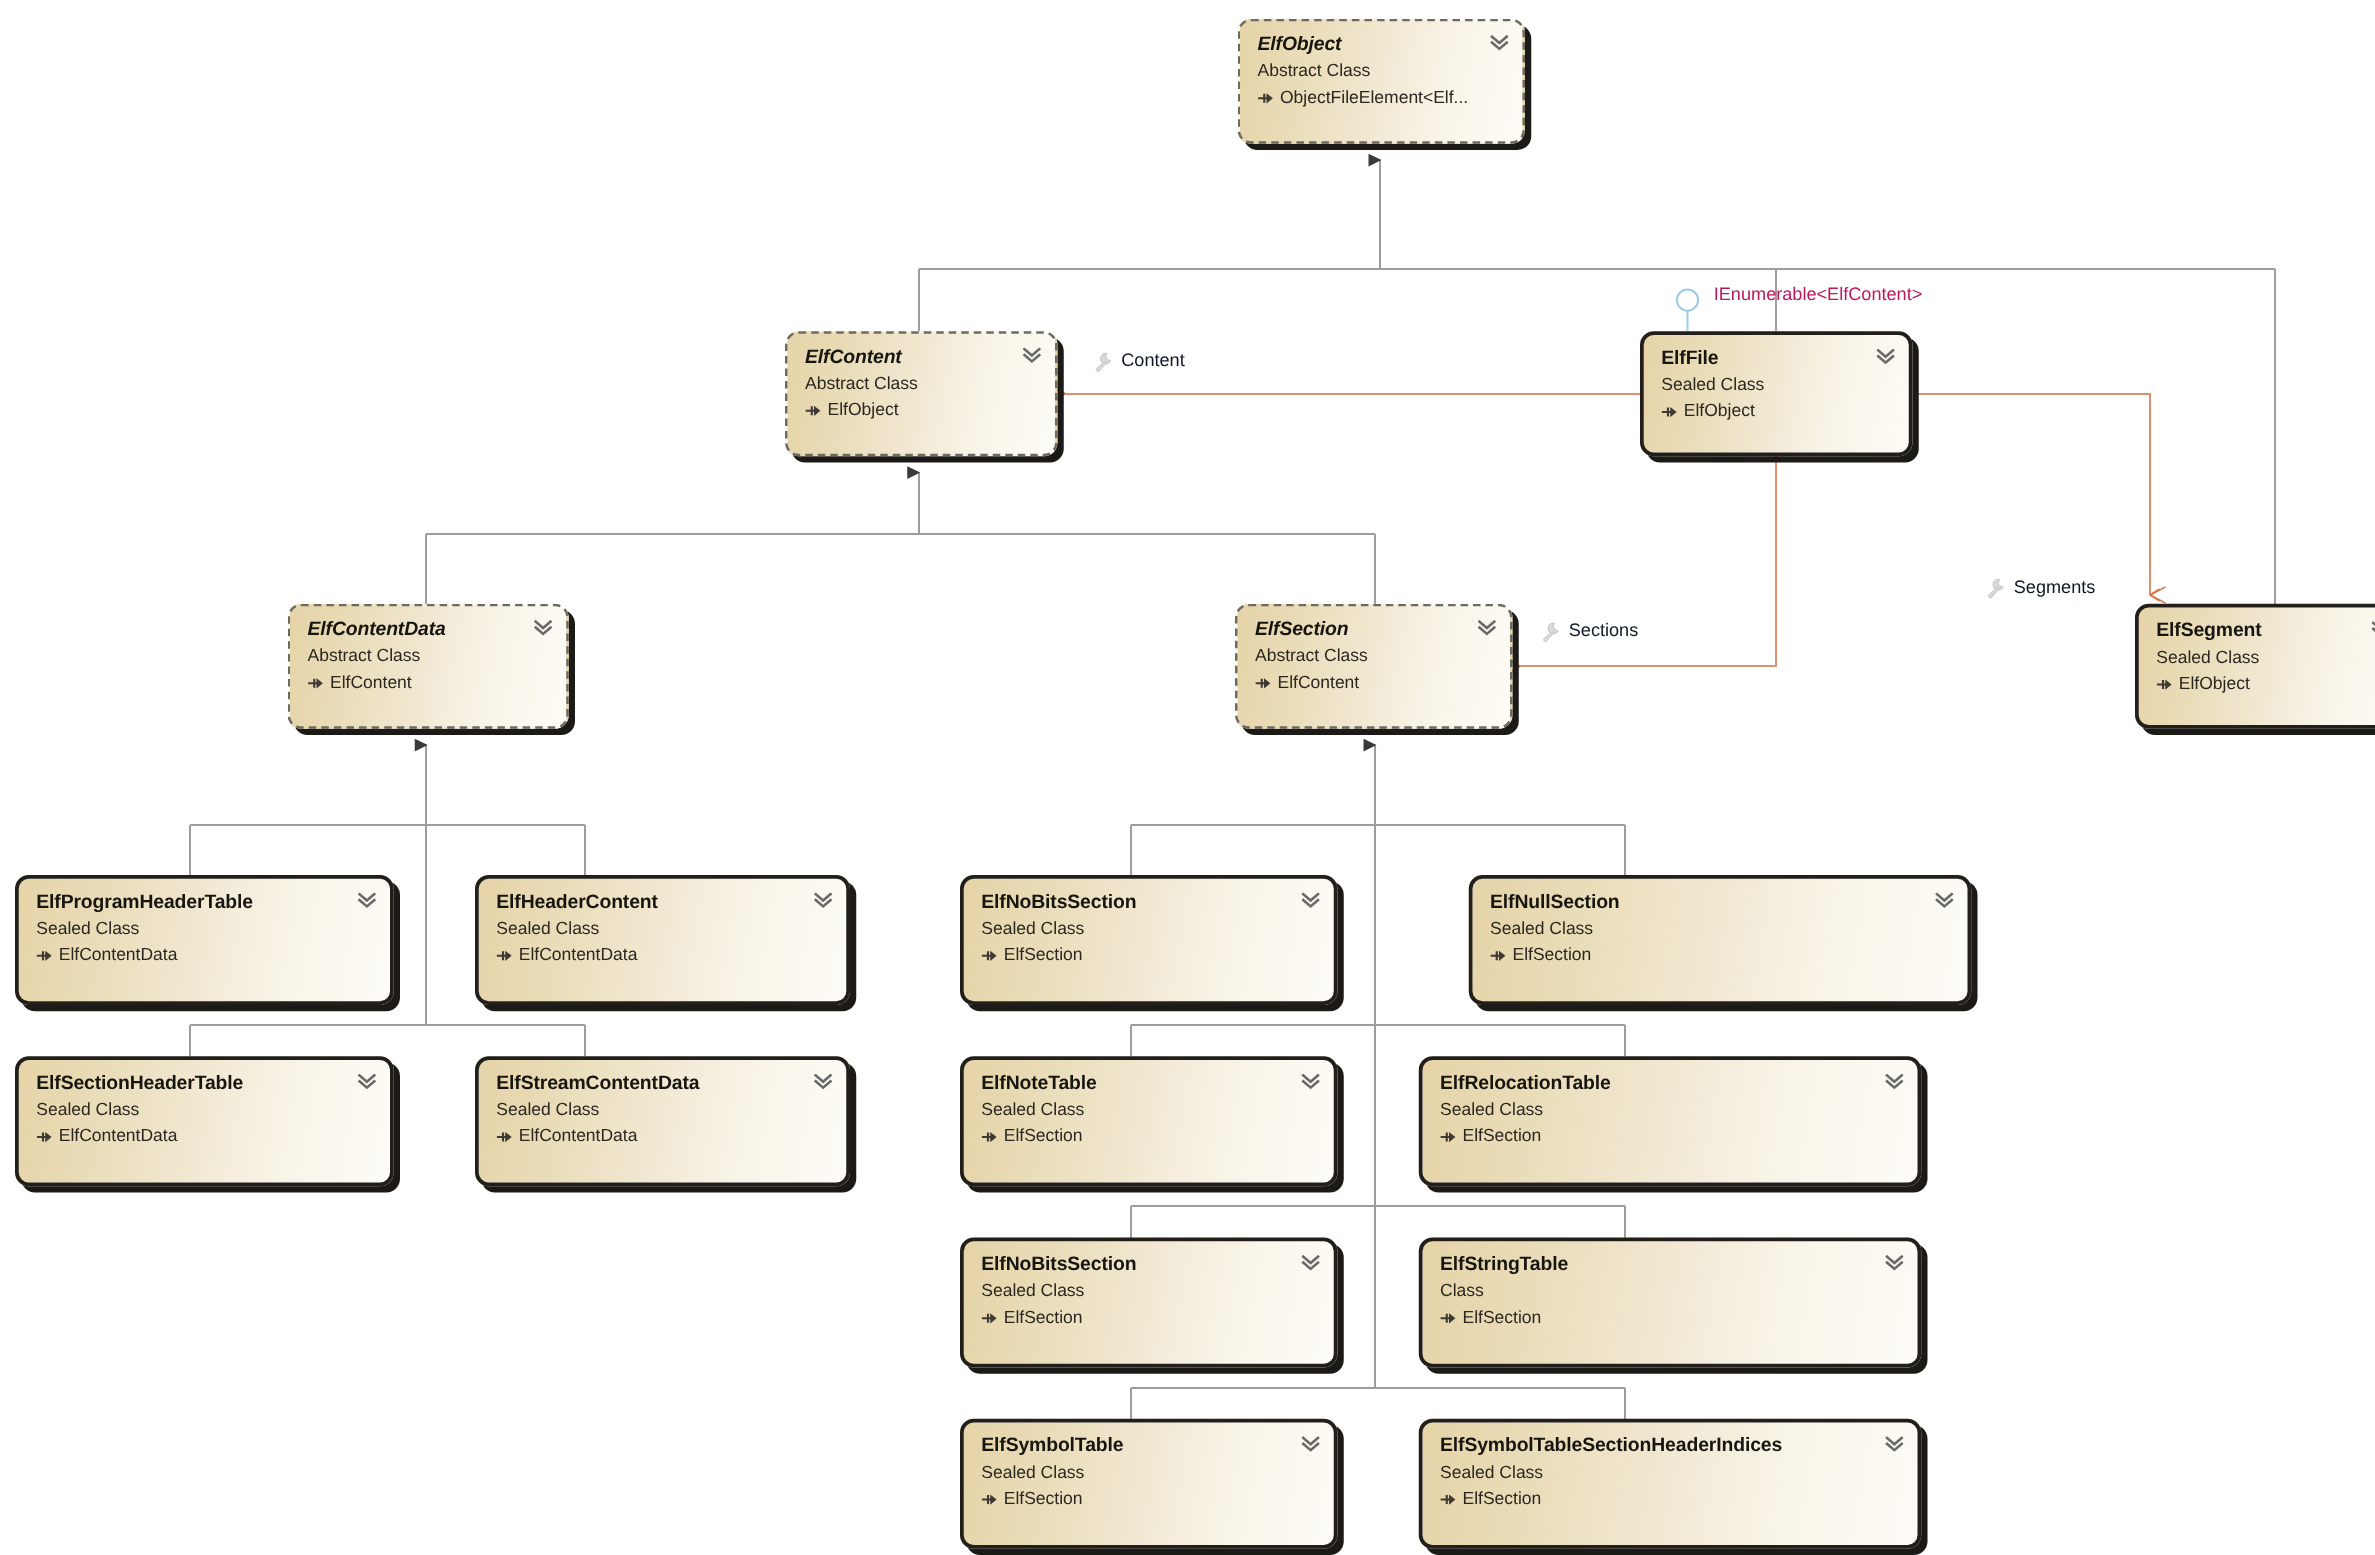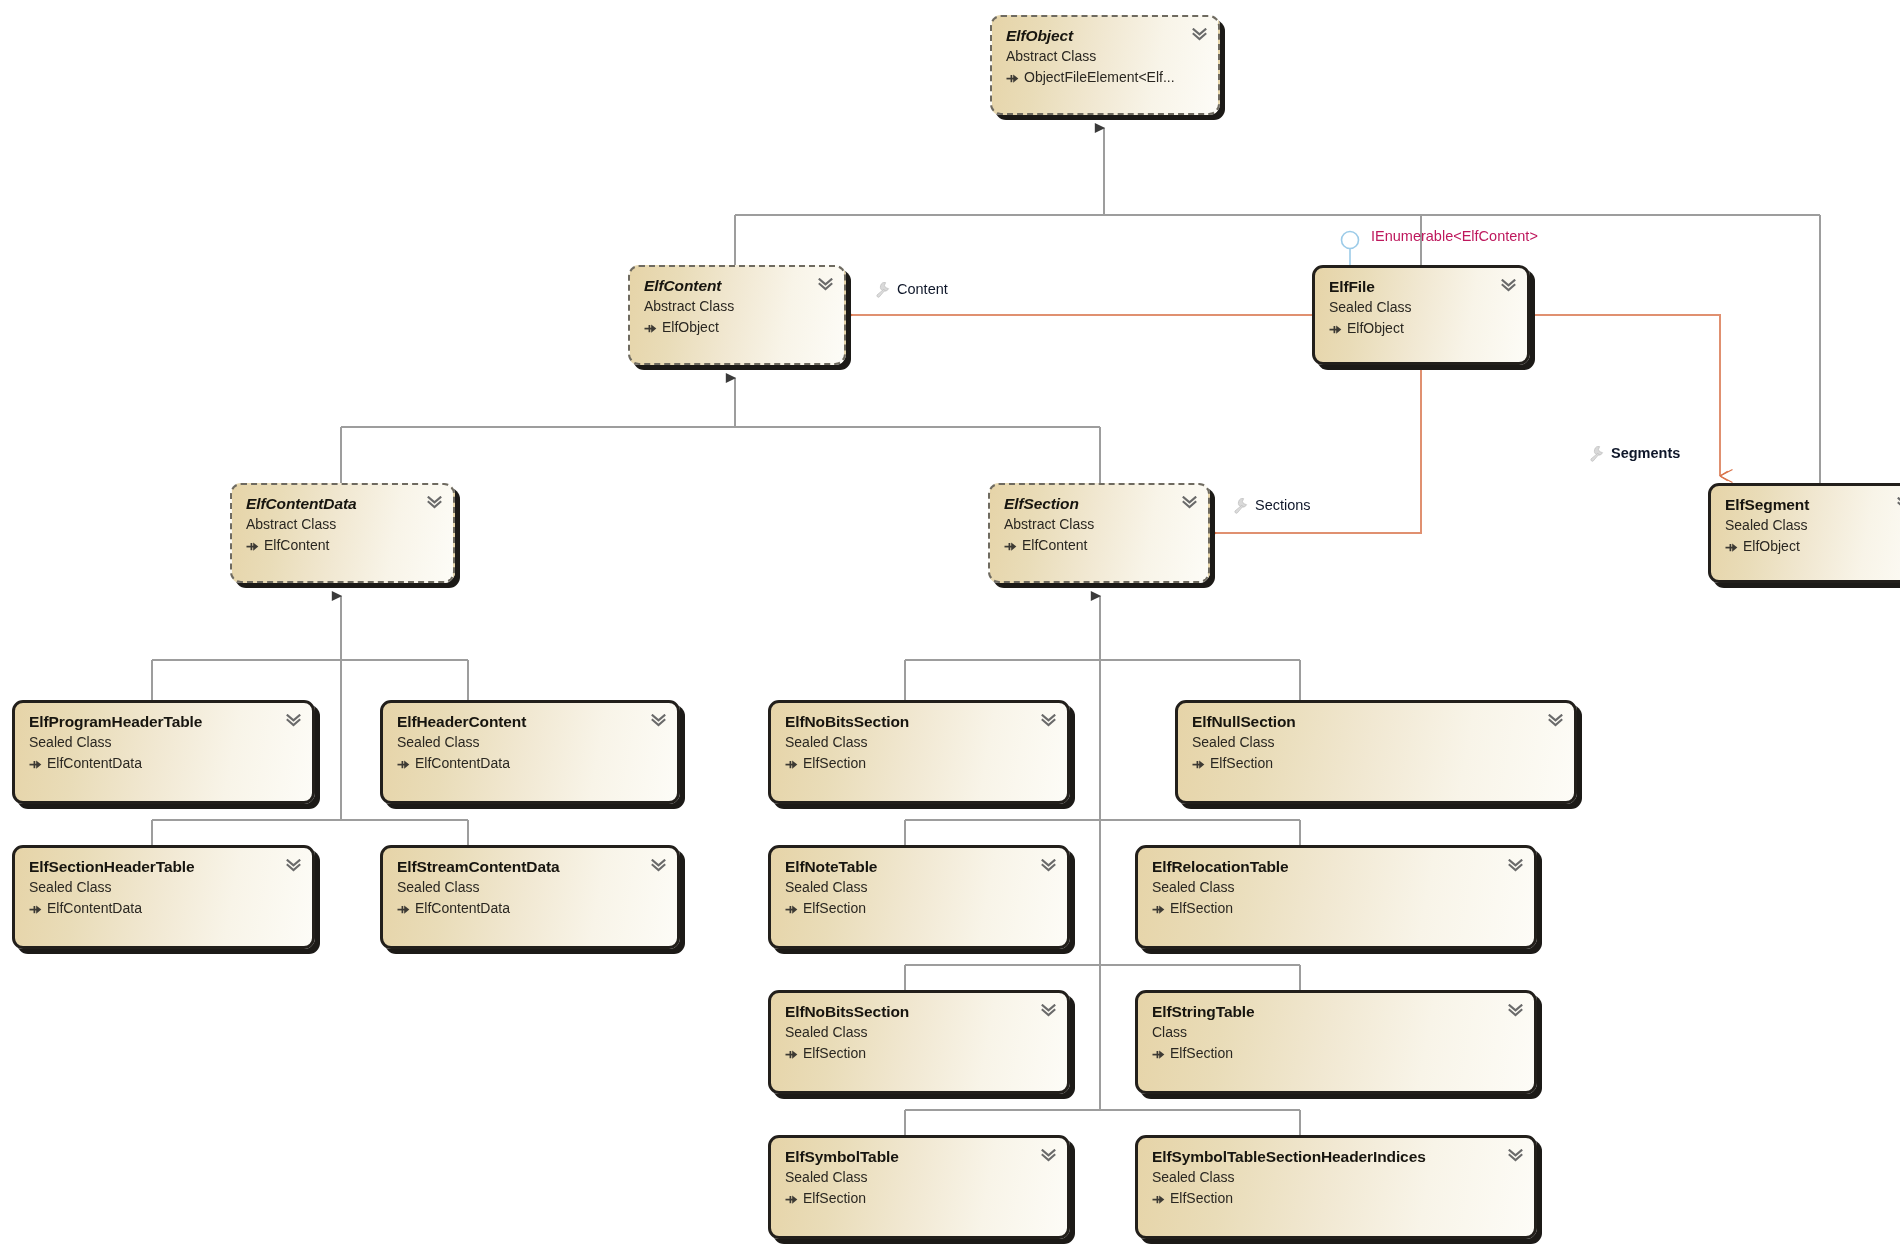--- a/index.html
+++ b/index.html
@@ -477,21 +477,21 @@
     </svg>
     <span class="assoc-text">Content</span>
   </div>
       <div class="assoc-label" style="left: 1232px; top: 497px;">
     <svg class="wrench" viewBox="0 0 17 17">
       <path d="M11.6 1.6 a4.3 4.3 0 1 0 3.0 6.1 l-3.0 -1.1 -1.2 -2.2 1.2 -2.8 z" fill="#d9d9d9" stroke="#c2c2c2" stroke-width="0.8"></path>
       <path d="M9.9 8.2 L3.0 14.0 a1.6 1.6 0 0 0 2.1 2.1 L10.9 9.3 z" fill="#dcdcdc" stroke="#c2c2c2" stroke-width="0.8"></path>
     </svg>
     <span class="assoc-text">Sections</span>
   </div>
-      <div class="assoc-label" style="left: 1588px; top: 445px; font-weight: bold;">
+      <div class="assoc-label" style="left: 1588px; top: 462px;">
     <svg class="wrench" viewBox="0 0 17 17">
       <path d="M11.6 1.6 a4.3 4.3 0 1 0 3.0 6.1 l-3.0 -1.1 -1.2 -2.2 1.2 -2.8 z" fill="#d9d9d9" stroke="#c2c2c2" stroke-width="0.8"></path>
       <path d="M9.9 8.2 L3.0 14.0 a1.6 1.6 0 0 0 2.1 2.1 L10.9 9.3 z" fill="#dcdcdc" stroke="#c2c2c2" stroke-width="0.8"></path>
     </svg>
     <span class="assoc-text">Segments</span>
   </div>
       <div class="iface-label" style="left: 1371px; top: 228px;">IEnumerable&lt;ElfContent&gt;</div>
     </div>
 
 </div>

